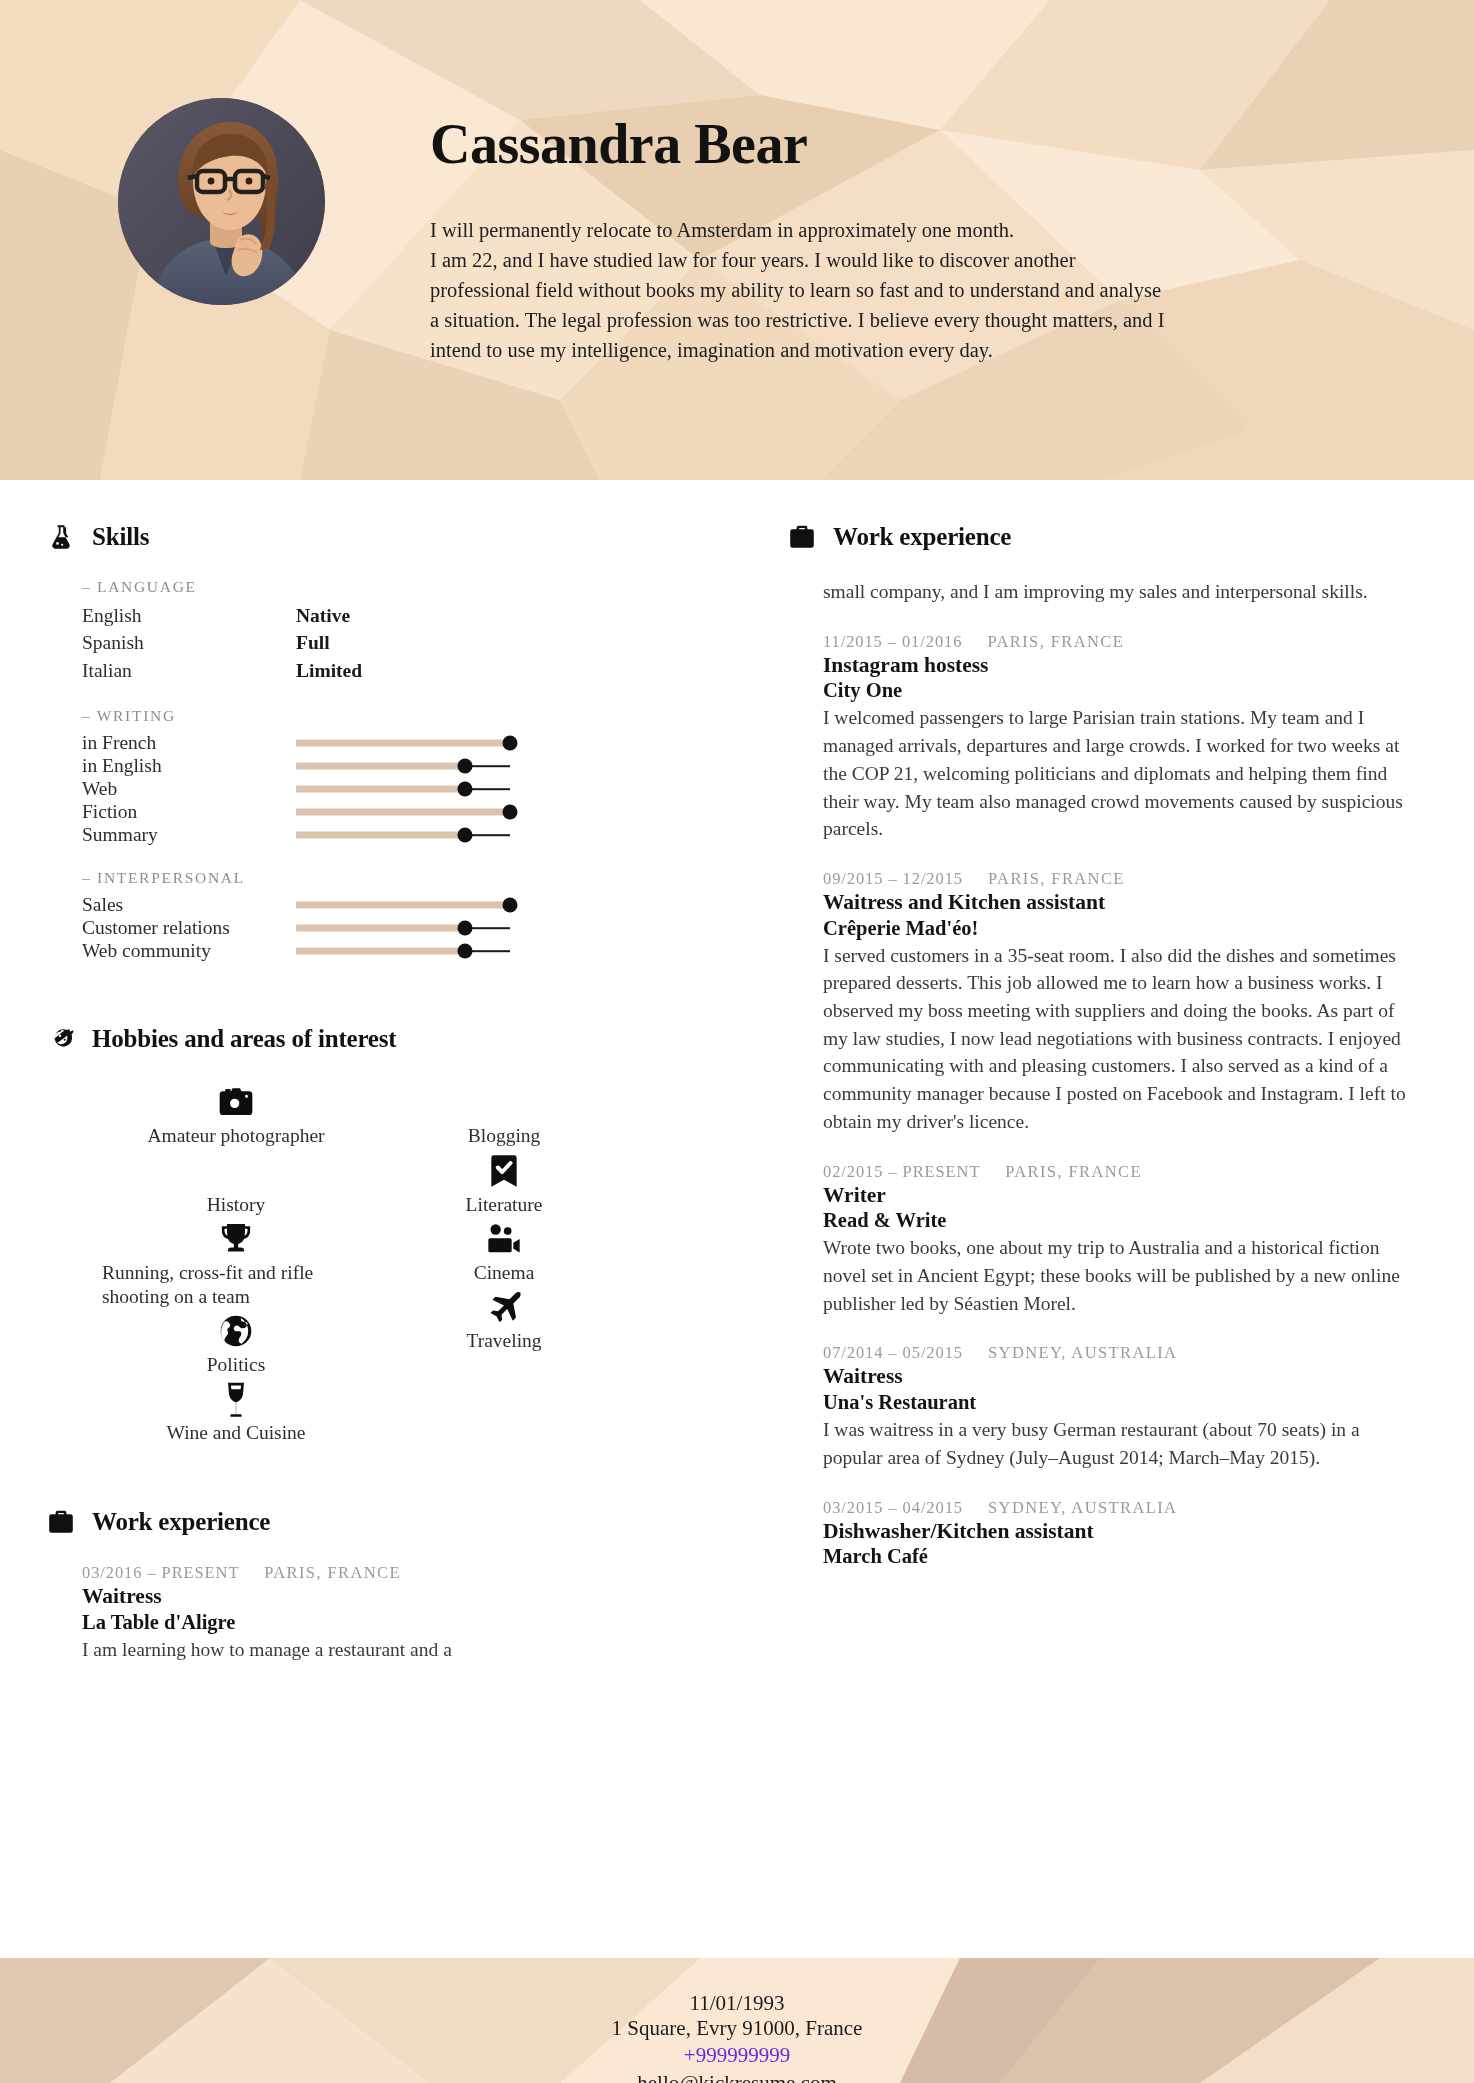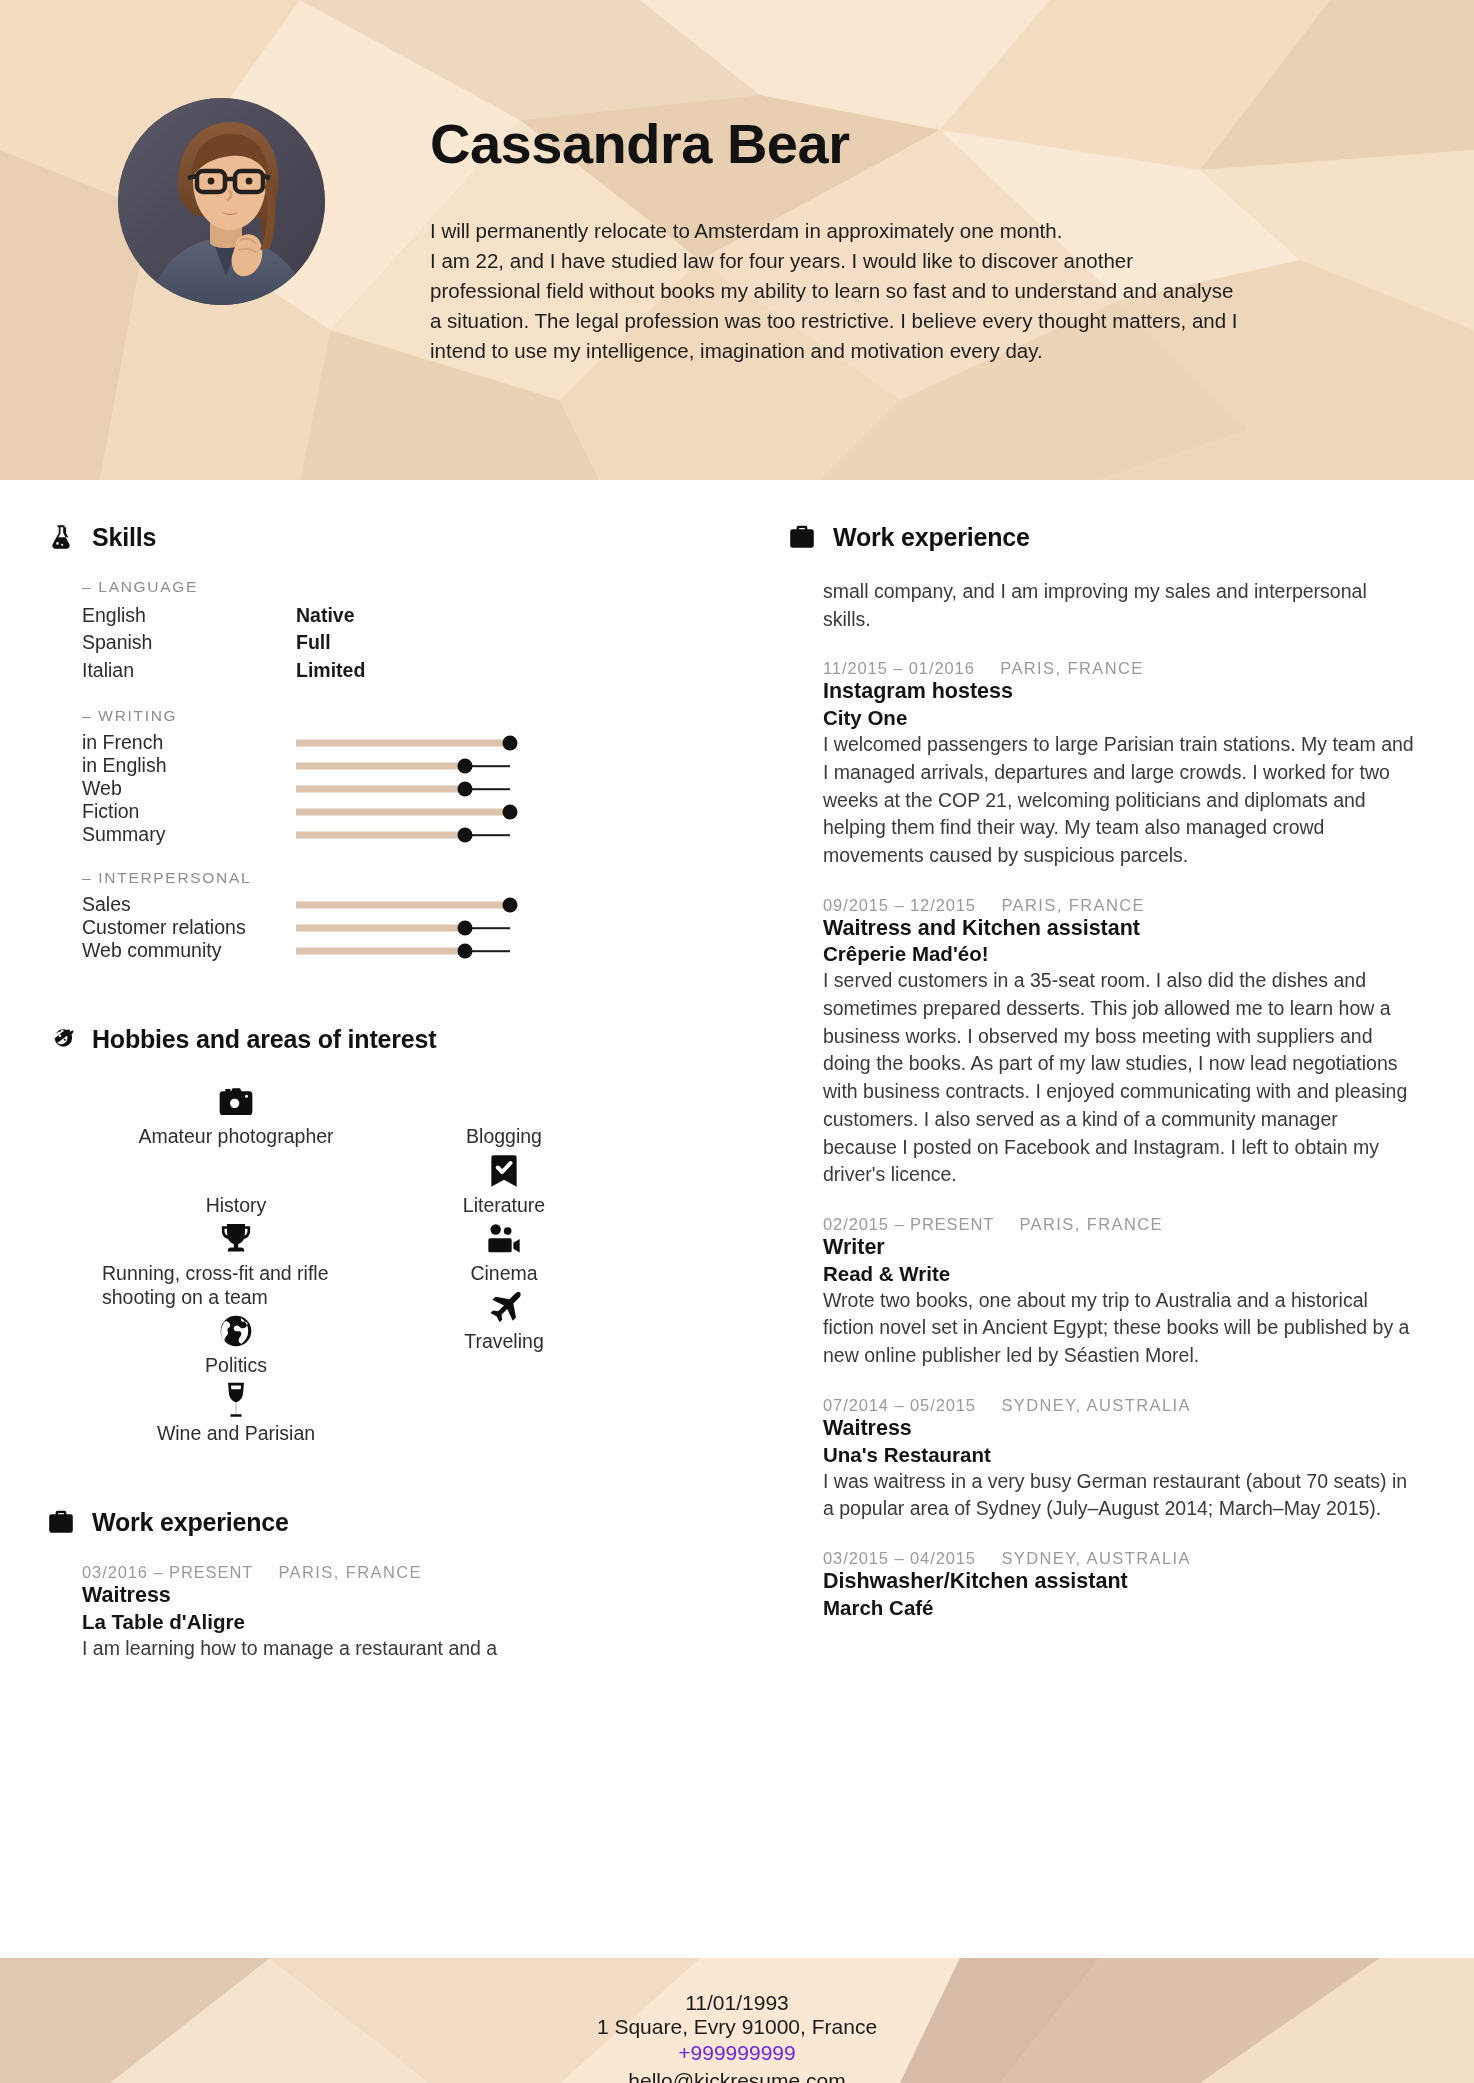--- a/index.html
+++ b/index.html
@@ -9,20 +9,21 @@
     background: #ffffff;
     font-family: "Liberation Sans", sans-serif;
   }
 
   .page {
     position: relative;
     width: 1474px;
     height: 2083px;
     background: #ffffff;
     overflow: hidden;
+    font-family: Liberation Serif, serif;
   }
 
   
   .header {
     position: relative;
     width: 1474px;
     height: 480px;
     background: #f7e3cb;
     overflow: hidden;
   }
@@ -509,21 +510,21 @@
                   </svg>
               </span>
               <span class="hob-label">Politics</span>
             </div>
             <div class="hob-item">
               <span class="hob-icon">
                 <svg viewBox="0 0 24 24">
                     <path d="M7.2 2.3h9.6l-.6 6.6c-.3 2.7-2 4.6-4.1 5v7.2h3.2v1.6H8.7v-1.6h3.2v-7.2c-2.1-.4-3.8-2.3-4.1-5l-.6-6.6zm1.8 1.6l.2 2.2h5.6l.2-2.2H9z"></path>
                   </svg>
               </span>
-              <span class="hob-label">Wine and Parisian</span>
+              <span class="hob-label">Wine and Cuisine</span>
             </div>
           </div>
 
           <div class="hob-col right">
             <div class="hob-item">
               <span class="hob-icon"></span>
               <span class="hob-label">Blogging</span>
             </div>
             <div class="hob-item">
               <span class="hob-icon">

